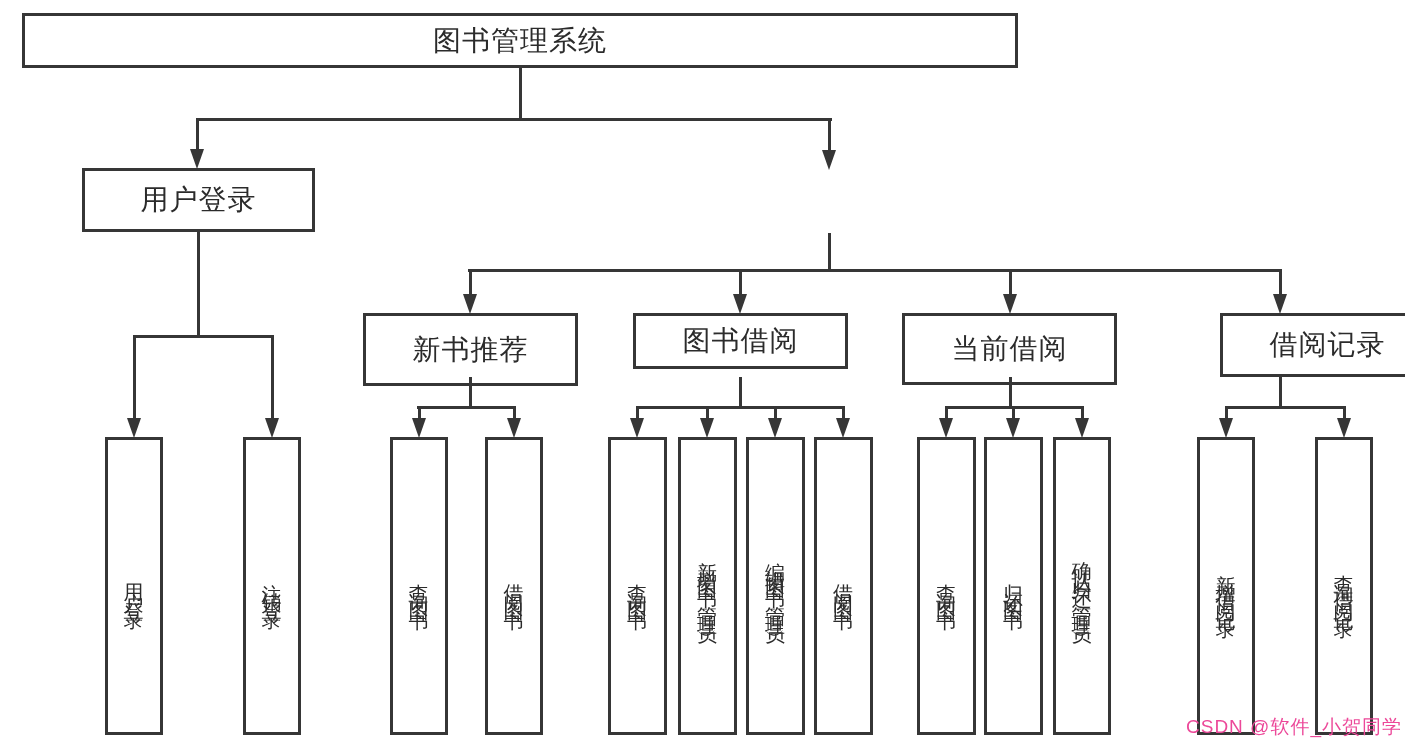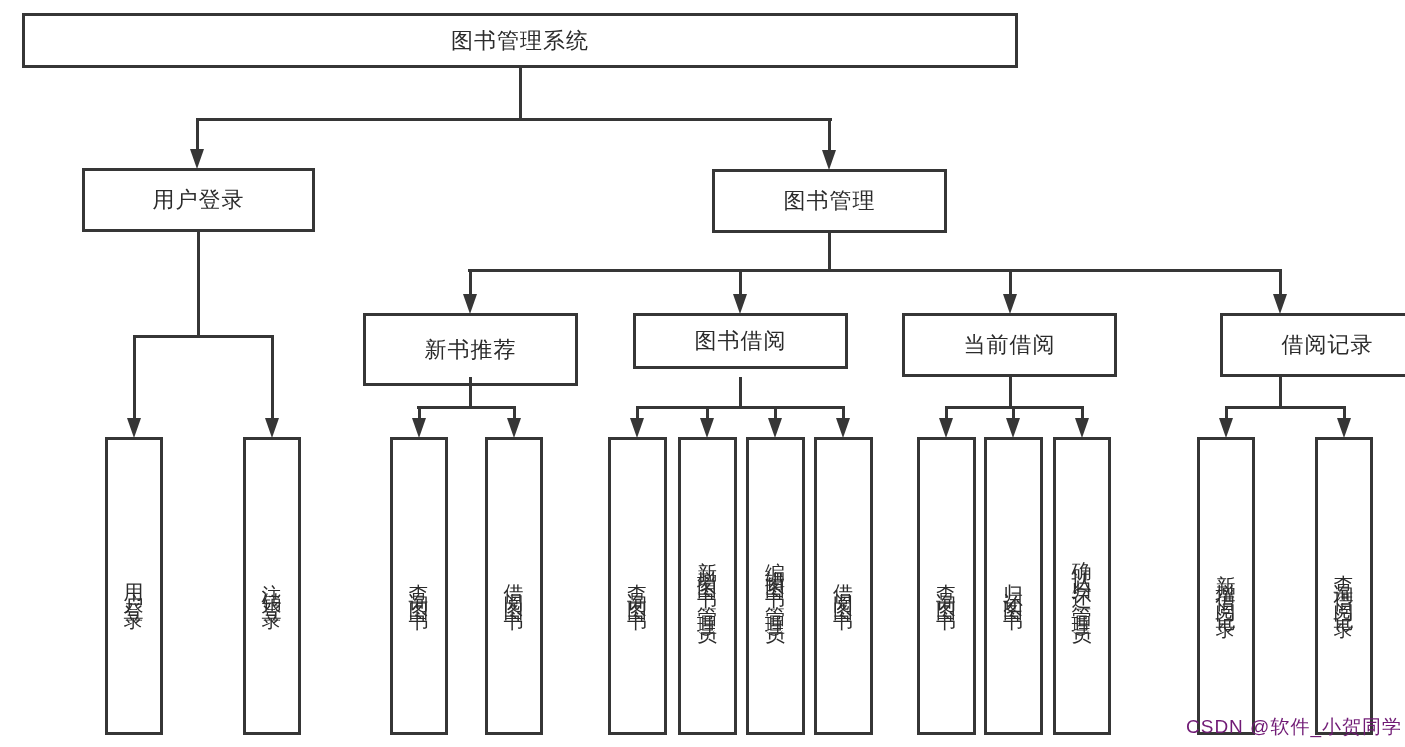--- a/index.html
+++ b/index.html
@@ -9,21 +9,21 @@
     background:#ffffff;
     font-family:"Liberation Sans","DejaVu Sans",sans-serif;
     overflow:hidden;
   }
   .box{
     position:absolute;
     box-sizing:border-box;
     border:3px solid #363636;
     background:#ffffff;
     display:flex;align-items:center;justify-content:center;
-    font-size:22px;color:#2b2b2b;
+    font-size:28px;color:#2b2b2b;
     letter-spacing:1px;
     white-space:nowrap;
   }
   .vbox{
     position:absolute;
     box-sizing:border-box;
     border:3px solid #363636;
     background:#ffffff;
     display:flex;align-items:center;justify-content:center;
     font-size:20px;color:#2b2b2b;
@@ -36,38 +36,37 @@
   .vline{width:3px;}
   .arrow{
     position:absolute;width:0;height:0;
     border-left:7px solid transparent;
     border-right:7px solid transparent;
     border-top:20px solid #363636;
   }
   .watermark{
     position:absolute;
     left:1186px;top:714px;
-    font-size:19px;color:#701a75;
+    font-size:19px;color:#ec4899;
     letter-spacing:1px;white-space:nowrap;
     z-index:5;
   }
 </style>
 </head>
 <body>
 
 <div id="stage">
 
   <div class="box" style="left:22px;top:13px;width:996px;height:55px;">图书管理系统</div>
 
   <div class="box" style="left:82px;top:168px;width:233px;height:64px;">用户登录</div>
-  <div class="box" style="left:712px;top:169px;width:235px;height:64px;">图书管理</div>
 
   <div class="box" style="left:363px;top:313px;width:215px;height:73px;">新书推荐</div>
   <div class="box" style="left:633px;top:313px;width:215px;height:56px;">图书借阅</div>
-  <div class="box" style="left:902px;top:313px;width:215px;height:64px;font-family:Liberation Mono, monospace;">当前借阅</div>
+  <div class="box" style="left:902px;top:313px;width:215px;height:72px;font-family:Liberation Mono, monospace;">当前借阅</div>
   <div class="box" style="left:1220px;top:313px;width:215px;height:64px;">借阅记录</div>
 
   <div class="vbox" style="left:105px;top:437px;width:58px;height:298px;">用户登录</div>
   <div class="vbox" style="left:243px;top:437px;width:58px;height:298px;">注销登录</div>
   <div class="vbox" style="left:390px;top:437px;width:58px;height:298px;">查询图书</div>
   <div class="vbox" style="left:485px;top:437px;width:58px;height:298px;">借阅图书</div>
   <div class="vbox" style="left:608px;top:437px;width:59px;height:298px;">查询图书</div>
   <div class="vbox" style="left:678px;top:437px;width:59px;height:298px;">新增图书（管理员）</div>
   <div class="vbox" style="left:746px;top:437px;width:59px;height:298px;">编辑图书（管理员）</div>
   <div class="vbox" style="left:814px;top:437px;width:59px;height:298px;">借阅图书</div>

